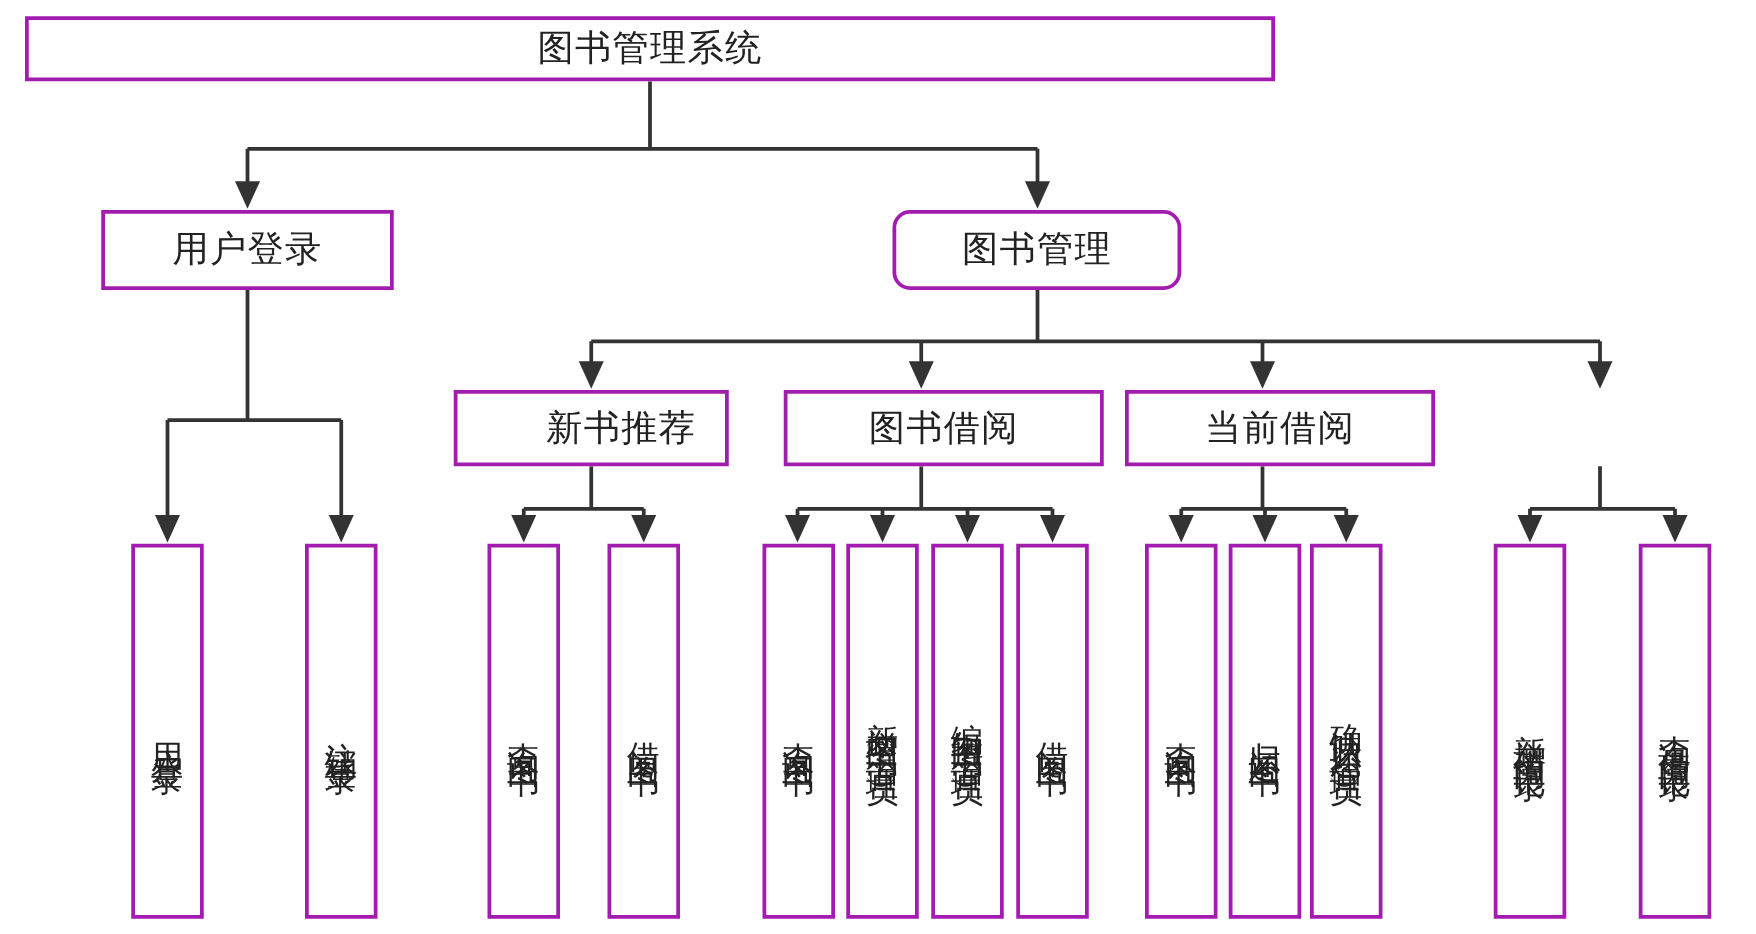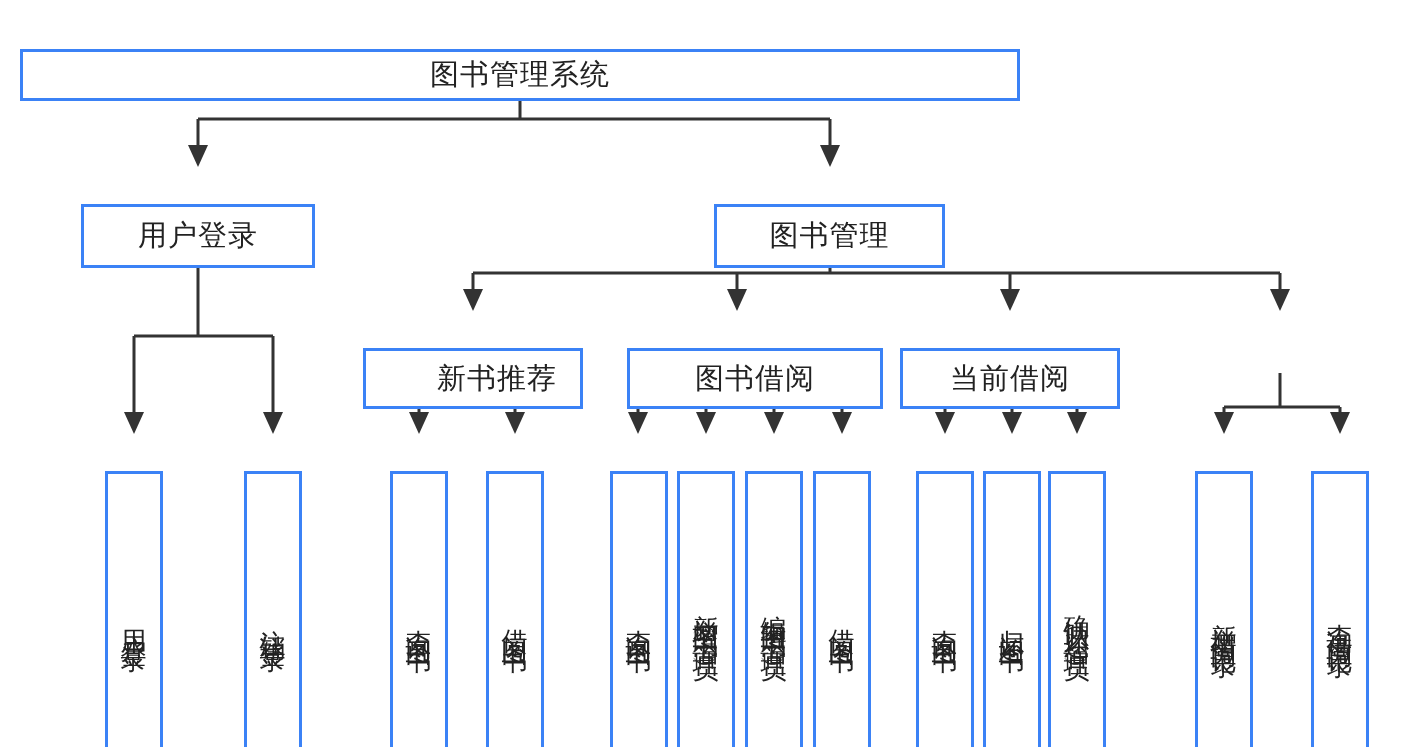--- a/index.html
+++ b/index.html
@@ -12,49 +12,48 @@
     overflow: hidden;
   }
   svg.connectors {
     position: absolute;
     left: 0; top: 0;
     width: 1405px; height: 747px;
   }
   .box {
     position: absolute;
     box-sizing: border-box;
-    border: 3px solid #3b82f6;
+    border: 3px solid #a21caf;
     background: #ffffff;
     display: flex;
     align-items: center;
     justify-content: center;
     color: #222222;
-    margin-top: 36px;
   }
   .h-label {
     font-size: 29px;
     letter-spacing: 1px;
     white-space: nowrap;
     color: #222222;
   }
   .leaf .v-label {
     writing-mode: vertical-rl;
     text-orientation: mixed;
     font-size: 26px;
     letter-spacing: 6px;
     line-height: 1;
     color: #222222;
   }
   
   .n-root      { left: 20px;  top: 13px;  width: 1000px; height: 52px; }
   .n-userlogin { left: 81px;  top: 168px; width: 234px;  height: 64px; }
-  .n-bookmgmt  { left: 714px; top: 168px; width: 231px;  height: 64px; }
+  .n-bookmgmt  { left: 714px; top: 168px; width: 231px;  height: 64px; border-radius: 14px; }
   .n-nbr { left: 363px;  top: 312px; width: 220px; height: 61px; padding-left: 48px; }
   .n-bb  { left: 627px;  top: 312px; width: 256px; height: 61px; }
-  .n-cb  { left: 900px;  top: 312px; width: 220px; height: 61px; }
+  .n-cb  { left: 900px;  top: 312px; width: 248px; height: 61px; }
   .n-br  { left: 1170px; top: 312px; width: 220px; height: 61px; }
   .leaf { top: 435px; width: 58px; height: 300px; }
   .l-ul1 { left: 105px; }  .l-ul2 { left: 244px; }
   .l-nbr1 { left: 390px; } .l-nbr2 { left: 486px; }
   .l-bb1 { left: 610px; }  .l-bb2 { left: 677px; }
   .l-bb3 { left: 745px; }  .l-bb4 { left: 813px; }
   .l-cb1 { left: 916px; }  .l-cb2 { left: 983px; }  .l-cb3 { left: 1048px; }
   .l-br1 { left: 1195px; } .l-br2 { left: 1311px; }
   .watermark {
     position: absolute;

